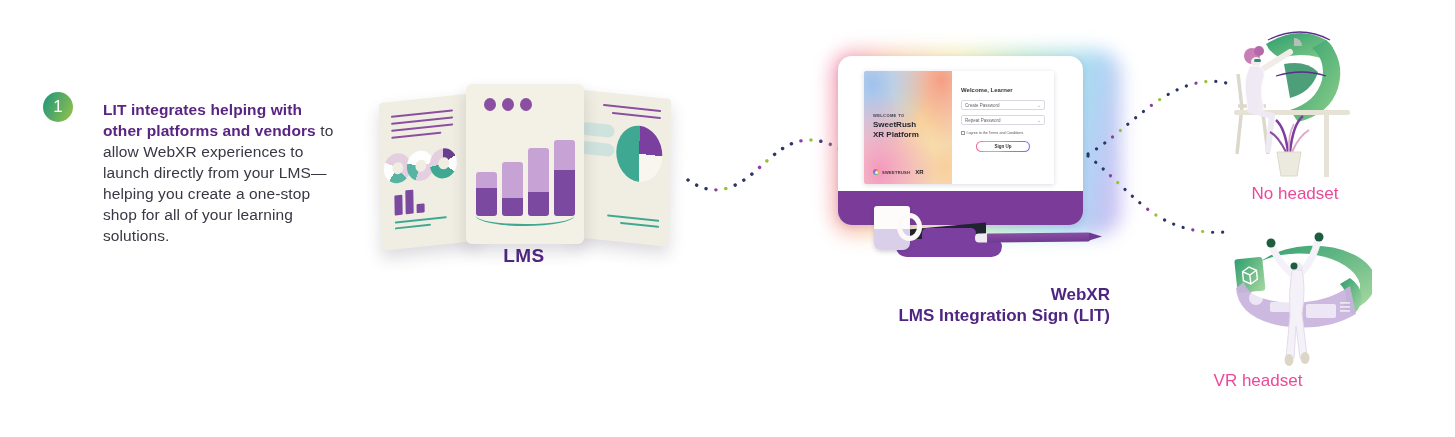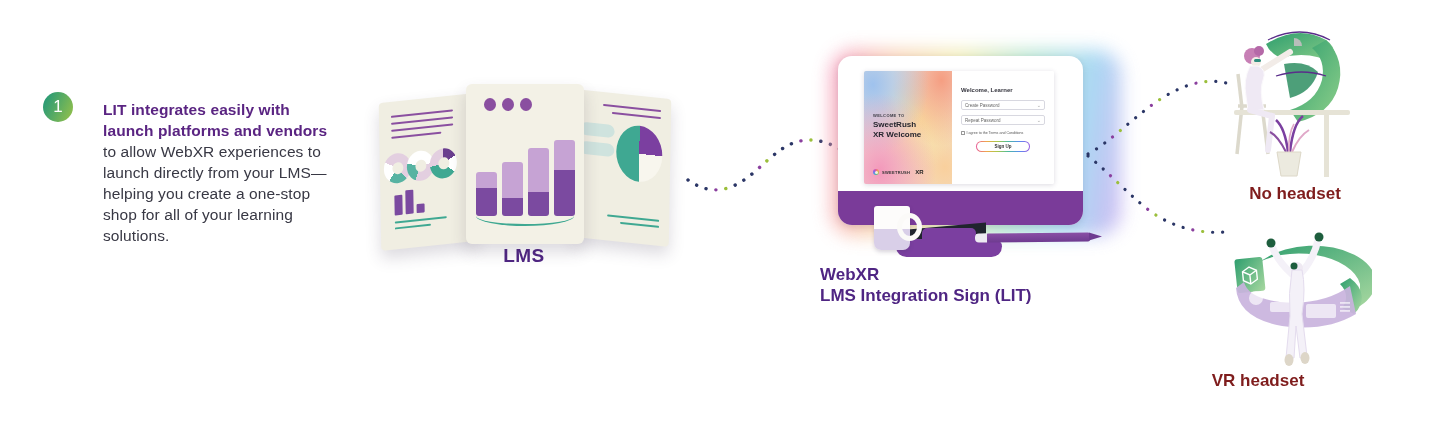--- a/index.html
+++ b/index.html
@@ -101,40 +101,40 @@
     background:linear-gradient(#FDFCFB 52%,#D9CFE8 52%); border-radius:3px 3px 7px 7px;
     box-shadow:0 2px 4px rgba(60,50,90,.2); }
   .mug::after { content:""; position:absolute; right:-12px; top:7px; width:15px; height:18px;
     border:5px solid #FBFAF8; border-radius:50%; }
   .pencil { position:absolute; left:148px; top:177px; width:104px; height:9px;
     background:linear-gradient(#8A4FA5,#6E3B90); border-radius:2px; transform:rotate(-.5deg); }
   .pencil::before { content:""; position:absolute; left:-11px; top:0; width:12px; height:9px;
     background:#EDEAF2; border-radius:4px 0 0 4px; }
   .pencil::after { content:""; position:absolute; right:-12px; top:0; width:0; height:0;
     border-left:13px solid #6E3B90; border-top:4.5px solid transparent; border-bottom:4.5px solid transparent; }
-  .lit-label { position:absolute; left:820px; top:264px; width:290px; text-align:left;
+  .lit-label { position:absolute; left:820px; top:284px; width:290px; text-align:right;
     font-size:17px; font-weight:700; color:#4F2583; line-height:1.25; }
 
   
-  .outcome-label { position:absolute; text-align:center; font-size:17px; font-weight:700; color:#7f1d1d; }
+  .outcome-label { position:absolute; text-align:center; font-size:17px; font-weight:400; color:#ec4899; }
   .no-headset-label { left:1228px; top:184px; width:134px; }
   .vr-headset-label { left:1190px; top:371px; width:136px; }
 
   .illus { position:absolute; }
 </style>
 </head>
 <body>
 
 <div class="canvas">
 
   <div class="step-badge">
     <span>1</span>
   </div>
 
-  <p class="step-text"><strong>LIT integrates easily with launch platforms and vendors</strong><span> to allow WebXR experiences to launch directly from your LMS—helping you create a one-stop shop for all of your learning solutions.</span></p>
+  <p class="step-text"><strong>LIT integrates helping with other platforms and vendors</strong><span> to allow WebXR experiences to launch directly from your LMS—helping you create a one-stop shop for all of your learning solutions.</span></p>
 
   <div class="lms">
     <div class="panel panel-left">
       <div style="position:absolute;left:12px;top:14px;width:62px;">
         <div class="p-line purple" style="margin-bottom:5px;width:100%;"></div>
         <div class="p-line purple" style="margin-bottom:5px;width:100%;"></div>
         <div class="p-line purple" style="margin-bottom:5px;width:100%;"></div>
         <div class="p-line purple" style="width:80%;"></div>
       </div>
       <div class="donut-row">
@@ -220,21 +220,21 @@
   </svg>
 
   <div class="monitor-wrap">
     <div class="monitor-glow"></div>
     <div class="monitor-body">
       <div class="login-card">
         <div class="grad-pane">
           <div class="welcome">WELCOME TO</div>
           <div class="title">
             <div>SweetRush</div>
-            <div>XR Welcome</div>
+            <div>XR Platform</div>
           </div>
           <div class="grad-logos">
             <div class="ring"></div>
             <span class="brand">SWEETRUSH</span>
             <span class="xr">XR</span>
           </div>
         </div>
         <div class="form-pane">
           <div class="heading">Welcome, Learner</div>
           <div class="field">

